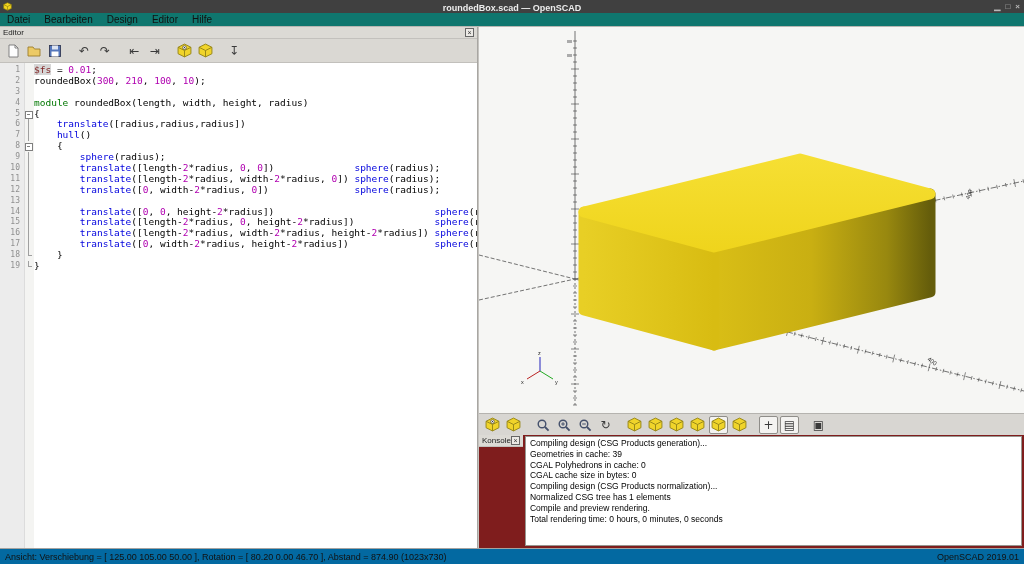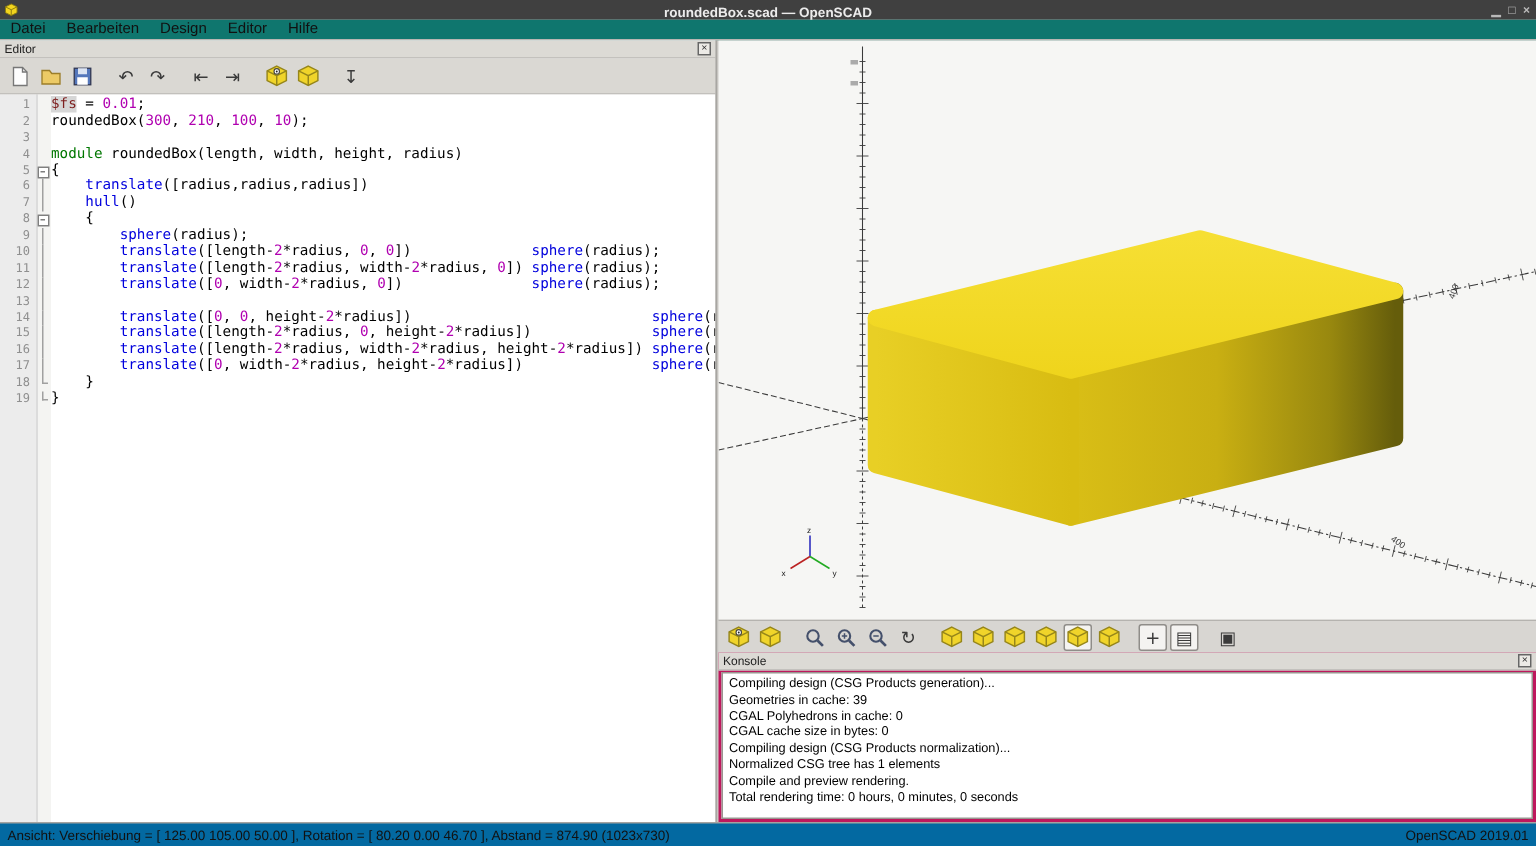--- a/index.html
+++ b/index.html
@@ -50,21 +50,21 @@
   .tk-n{color:#b000b0}
   .tk-v{color:#7e1f1f;background:#d6d6d6}
 
   .viewport{height:386px;flex:0 0 386px;background:#f6f6f4;position:relative;overflow:hidden}
   .viewport svg{position:absolute;left:0;top:0}
 
   .vtoolbar{height:22px;flex:0 0 22px;background:#d8d6d2;border-top:1px solid #b5b3af;
     display:flex;align-items:center;padding:0 4px;gap:2px}
   .vtoolbar .tbtn{width:19px;height:18px}
 
-  .console-panel{flex:1;display:flex;flex-direction:column;background:#be185d;min-height:0}
+  .console-panel{flex:1;display:flex;flex-direction:row;background:#7f1d1d;min-height:0}
   .console-body{flex:1;margin:1px 2px 2px 2px;background:#fff;border:1px solid #989690;
     font-size:8.5px;line-height:10.8px;padding:1px 4px;overflow:hidden;color:#000}
 
   .statusbar{height:16px;background:#0369a1;border-top:1px solid #a5a3a0;display:flex;
     align-items:center;justify-content:space-between;font-size:9px;color:#111;padding:0 5px}
 </style>
 </head>
 <body>
 
 <div class="titlebar">

